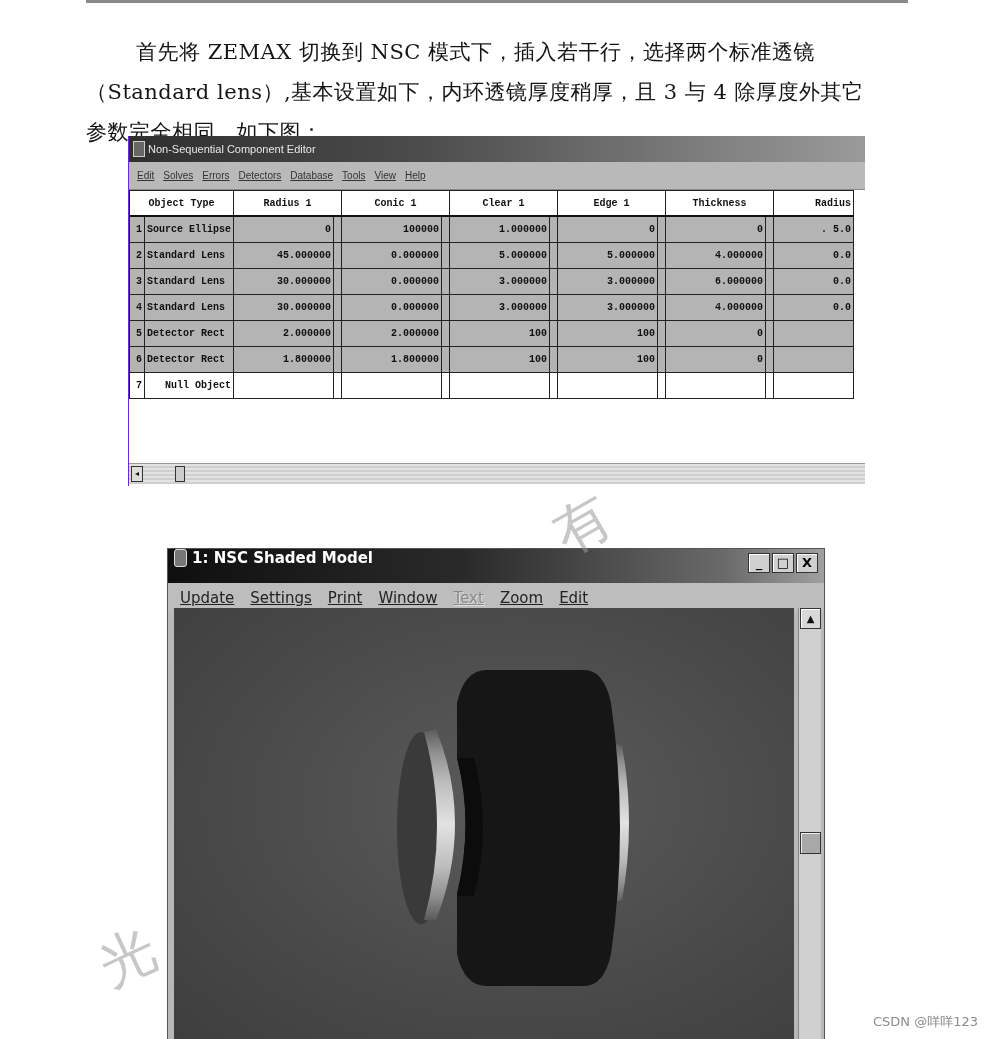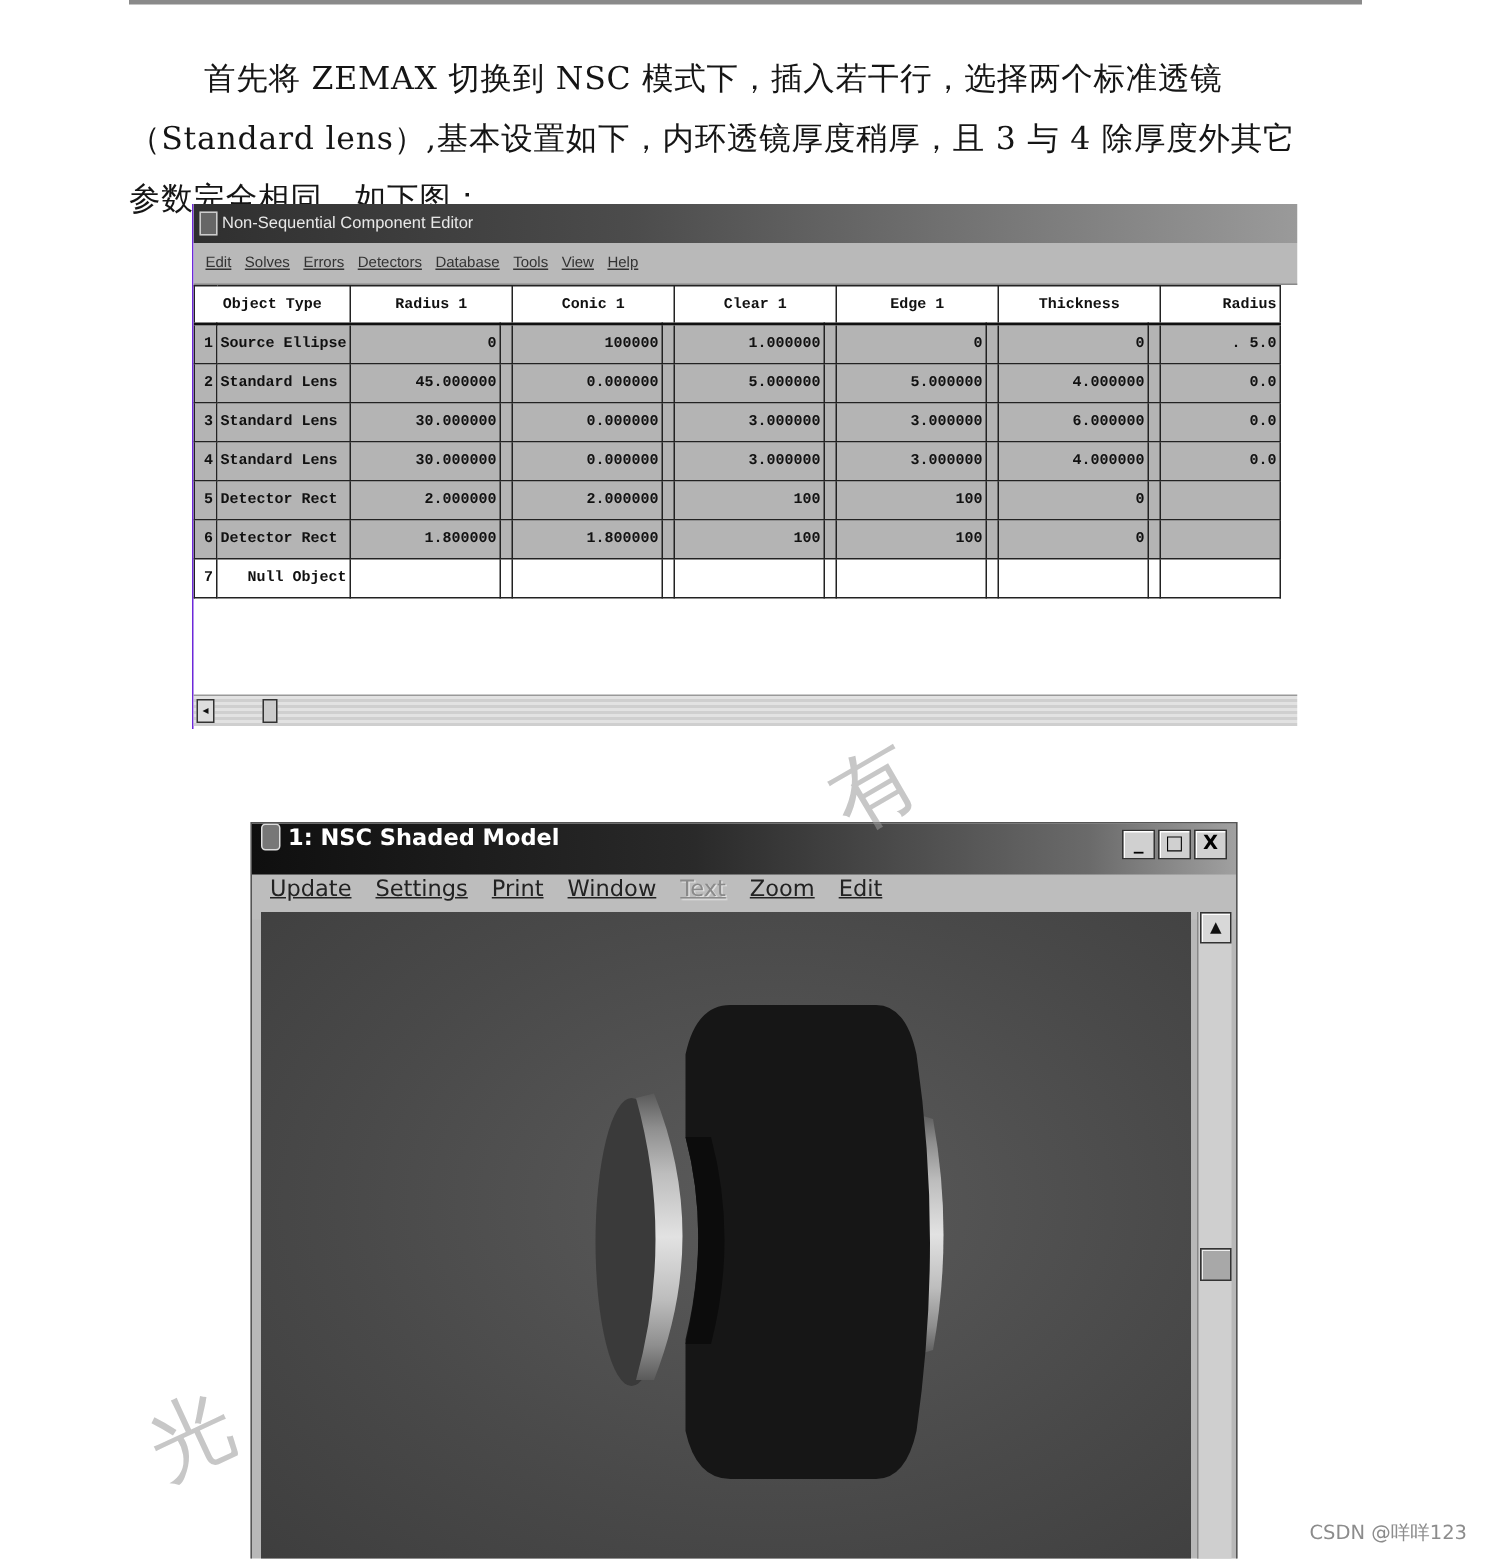--- a/index.html
+++ b/index.html
@@ -68,21 +68,21 @@
     color: #fff; font-family: "DejaVu Sans", "Liberation Sans", sans-serif; font-size: 15px; font-weight: bold;
   }
   .mw-title .sysicon { width: 11px; height: 16px; margin: 0 5px 0 6px; border: 1px solid #ddd; background: #777; border-radius: 3px; }
   .mw-btns { position: absolute; right: 6px; top: 4px; display: flex; gap: 2px; }
   .mw-btns div {
     width: 20px; height: 18px; background: #d0d0d0; border: 1px solid #333; box-shadow: inset 1px 1px #fff;
     color: #000; font-size: 13px; font-weight: bold; line-height: 18px; text-align: center;
     font-family: "DejaVu Sans", sans-serif;
   }
   .mw-menu {
-    height: 30px; display: flex; align-items: flex-start; gap: 16px; padding-left: 12px;
+    height: 30px; display: flex; align-items: center; gap: 16px; padding-left: 12px;
     font-family: "DejaVu Sans", "Liberation Sans", sans-serif; font-size: 15px; color: #222;
     background: #bdbdbd;
   }
   .mw-menu .ul { text-decoration: underline; }
   .mw-menu .disabled { color: #8a8a8a; text-shadow: 1px 1px #e0e0e0; }
   .viewport {
     position: absolute; left: 6px; top: 59px; width: 620px; height: 432px;
     background: radial-gradient(ellipse at 55% 45%, #5b5b5b 0%, #494949 60%, #3e3e3e 100%);
   }
   .vscroll {

